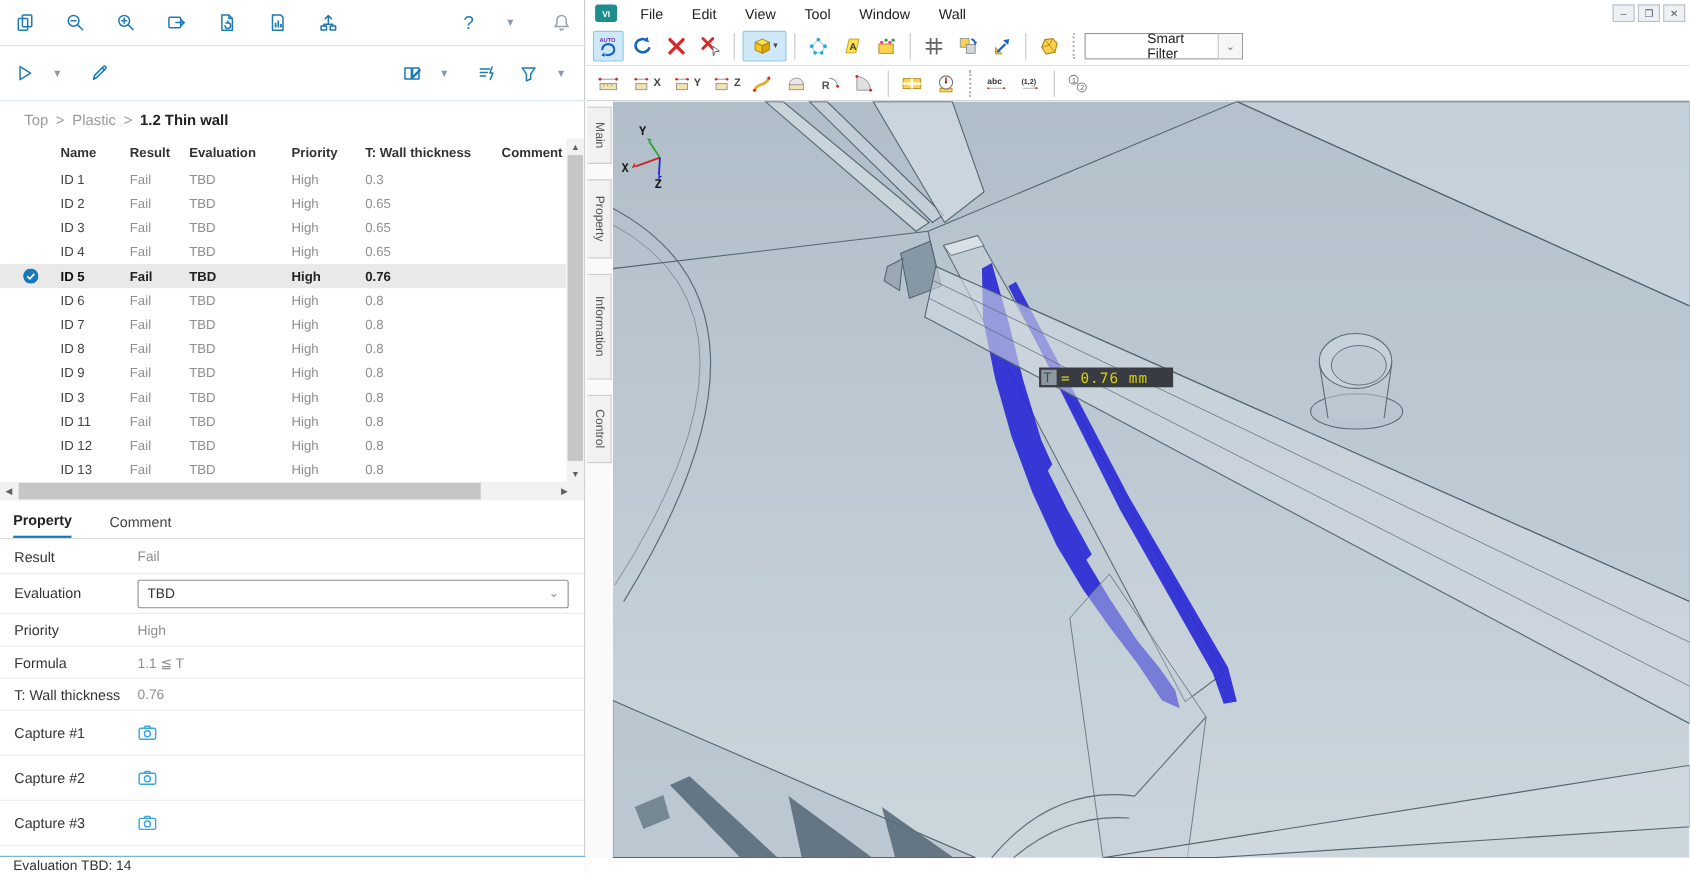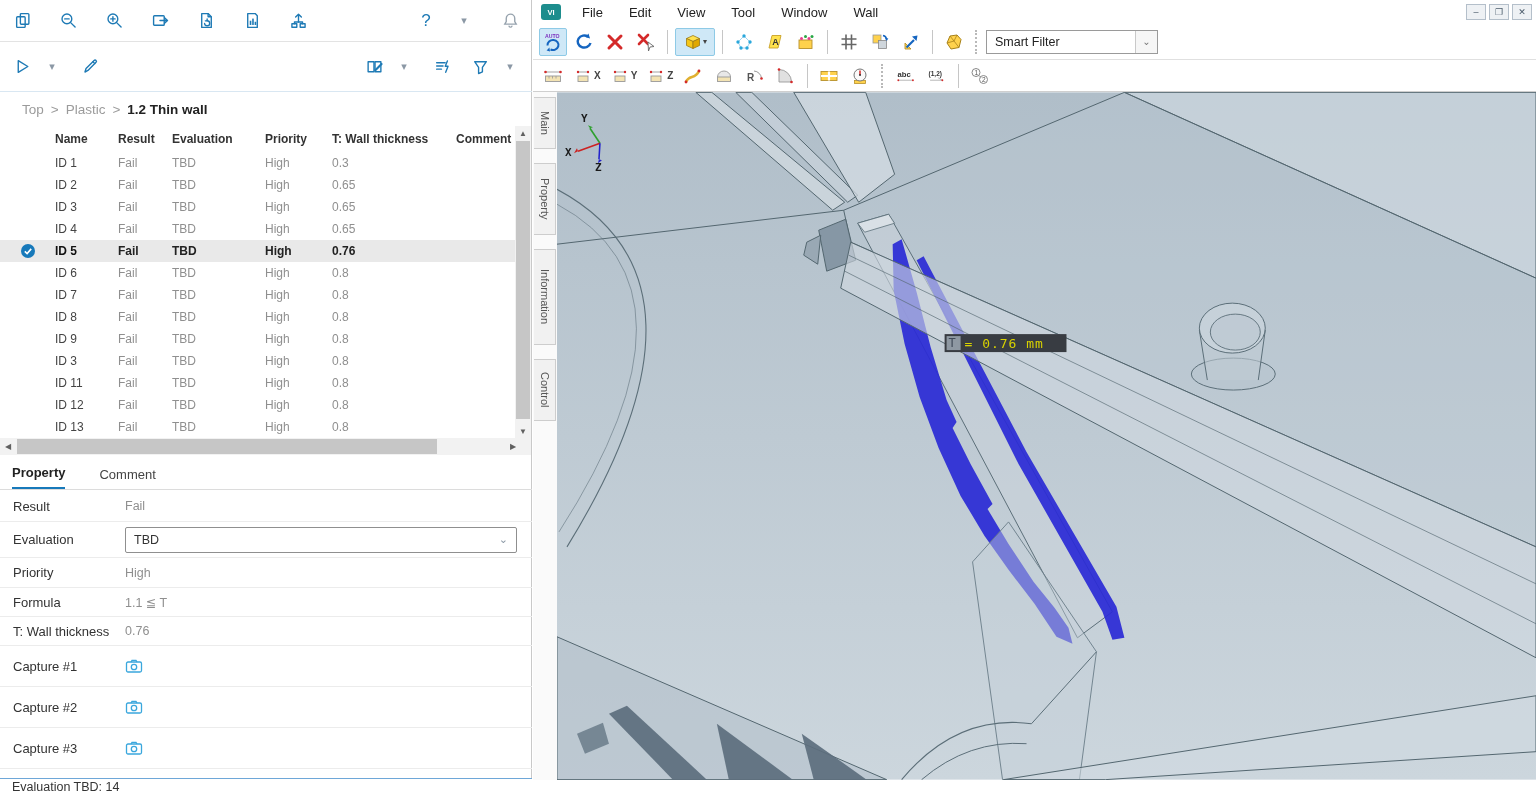--- a/index.html
+++ b/index.html
@@ -61,21 +61,21 @@
   .winbtn { width:20px; height:16px; border:1px solid #b4bfca; background:#eef1f4; color:#4a5a6a; font-size:9px; display:flex; align-items:center; justify-content:center; cursor:pointer; }
 
   .rtb1 { position:absolute; left:0; top:24px; width:1003px; height:36px; border-bottom:1px solid #e0e0e0; display:flex; align-items:center; padding-left:6px; gap:3px; }
   .rtb2 { position:absolute; left:0; top:60px; width:1003px; height:32px; border-bottom:1px solid #cfcfcf; display:flex; align-items:center; padding-left:6px; gap:3px; }
   .rbtn { height:28px; min-width:28px; display:flex; align-items:center; justify-content:center; border:1px solid transparent; border-radius:2px; cursor:pointer; padding:0 2px; }
   .rbtn.active { background:#cfe8f7; border-color:#8ecae6; }
   .rbtn svg { width:20px; height:20px; }
   .rtb2 .rbtn svg { width:20px; height:18px; }
   .vsep { width:1px; height:24px; background:#c6c6c6; margin:0 4px; }
   .dotsep { width:4px; height:24px; margin:0 4px; border-left:2px dotted #b9b9b9; }
-  .combo { width:172px; height:24px; border:1px solid #9a9a9a; display:flex; align-items:center; background:#fff; }
+  .combo { width:144px; height:24px; border:1px solid #9a9a9a; display:flex; align-items:center; background:#fff;padding-left:48px; }
   .combo .val { flex:1; font-size:12.5px; color:#222; padding-left:8px; }
   .combo .dd { width:22px; height:22px; border-left:1px solid #c9c9c9; background:#f6f6f6; color:#777; font-size:10px; display:flex; align-items:center; justify-content:center; }
   .minilabel { font-size:10px; font-weight:bold; color:#444; margin-left:1px; }
 
   .tabstrip { position:absolute; left:0; top:92px; width:24px; height:688px; background:#fafafa; }
   .vtab { position:absolute; left:1px; width:22px; background:#f1f1f1; border:1px solid #cdcdcd; border-left:none; display:flex; align-items:center; justify-content:center; writing-mode:vertical-rl; font-size:11px; color:#555; cursor:pointer; }
 
   .viewport { position:absolute; left:24px; top:92px; width:979px; height:688px; overflow:hidden; cursor:crosshair; }
   .viewport svg { display:block; }
 

